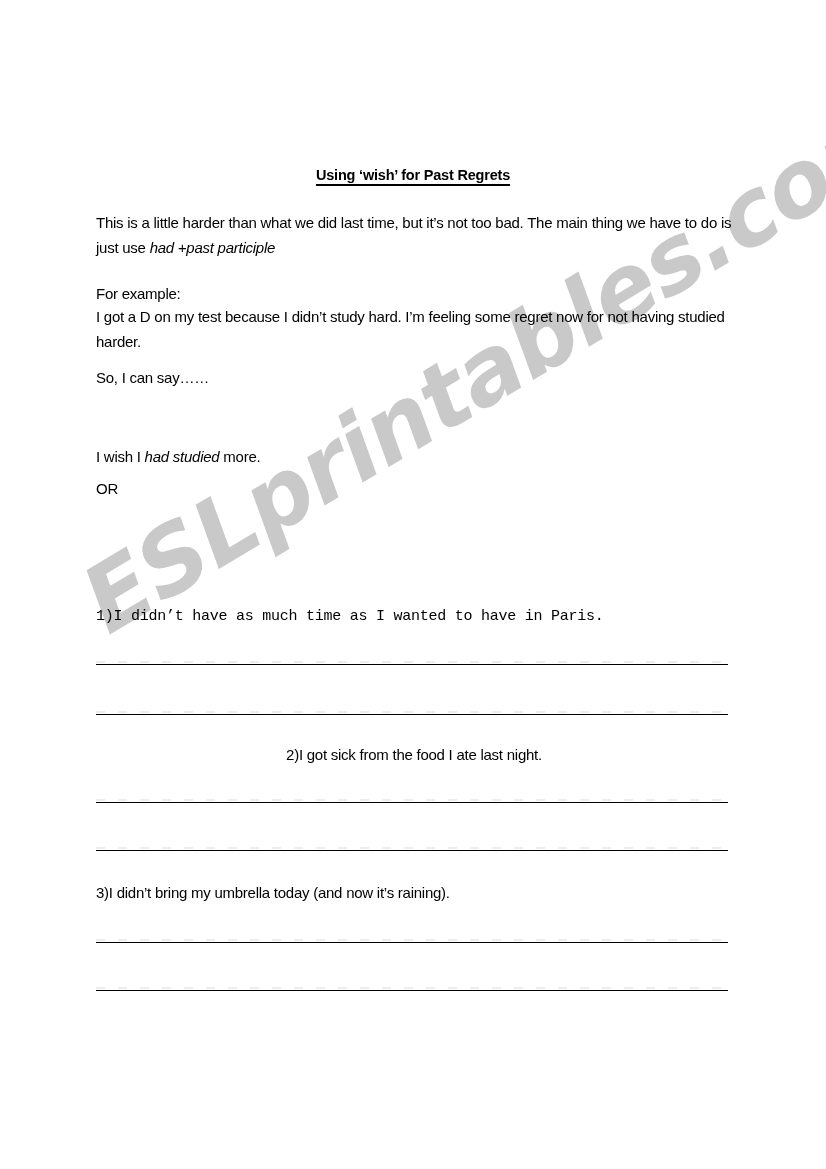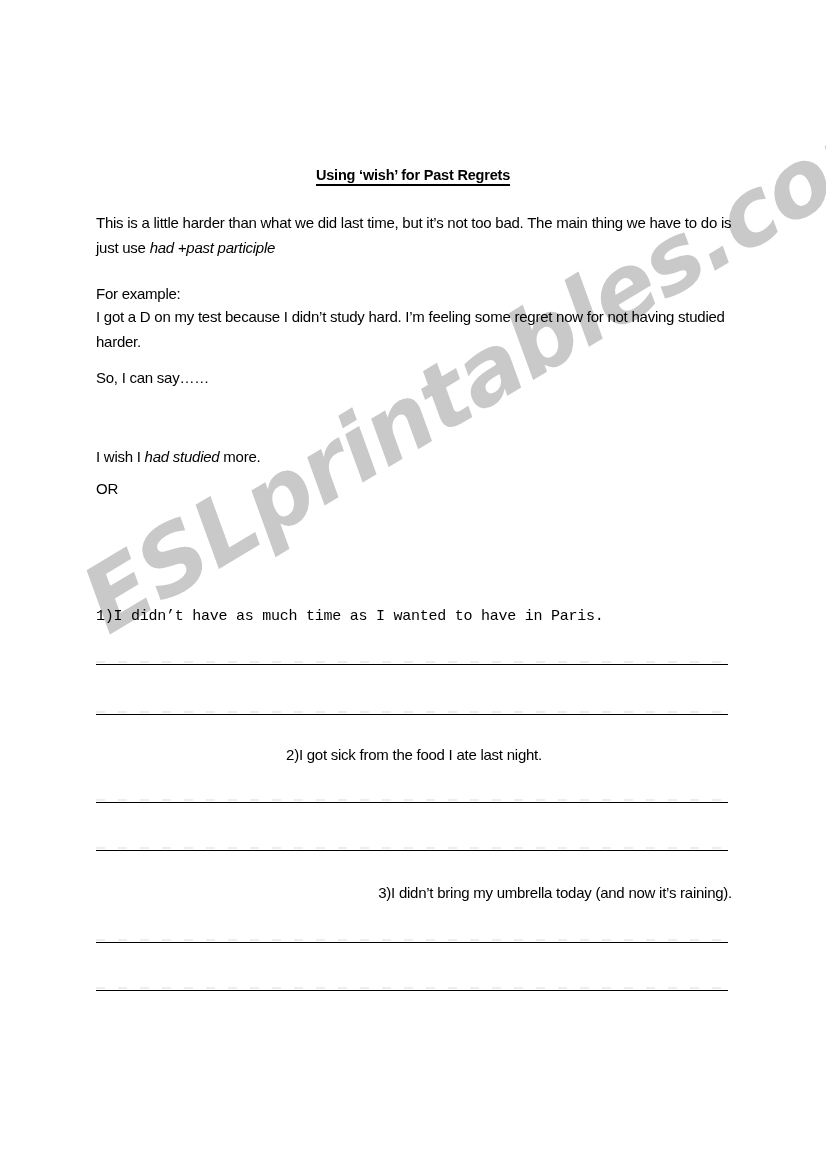--- a/index.html
+++ b/index.html
@@ -144,20 +144,20 @@
     </div>
     <div class="answer-line" style="top:664px;"></div>
     <div class="answer-line" style="top:714px;"></div>
 
     <div class="para" style="top:742px;text-align:center;">
       <span>2)</span><span>I got sick from the food I ate last night.</span>
     </div>
     <div class="answer-line" style="top:802px;"></div>
     <div class="answer-line" style="top:850px;"></div>
 
-    <div class="para" style="top:880px;text-align:right;">
+    <div class="para" style="top:880px;">
       <span>3)</span><span>I didn’t bring my umbrella today (and now it’s raining).</span>
     </div>
     <div class="answer-line" style="top:942px;"></div>
     <div class="answer-line" style="top:990px;"></div>
 
   </div>
 </div>
 
 </body></html>

